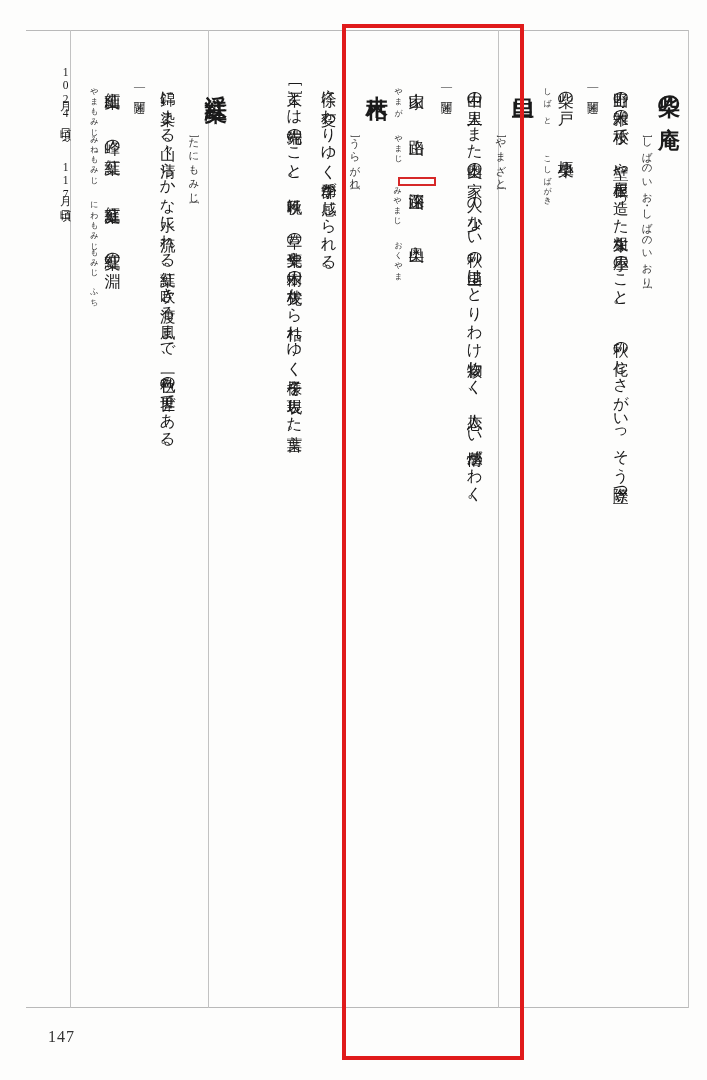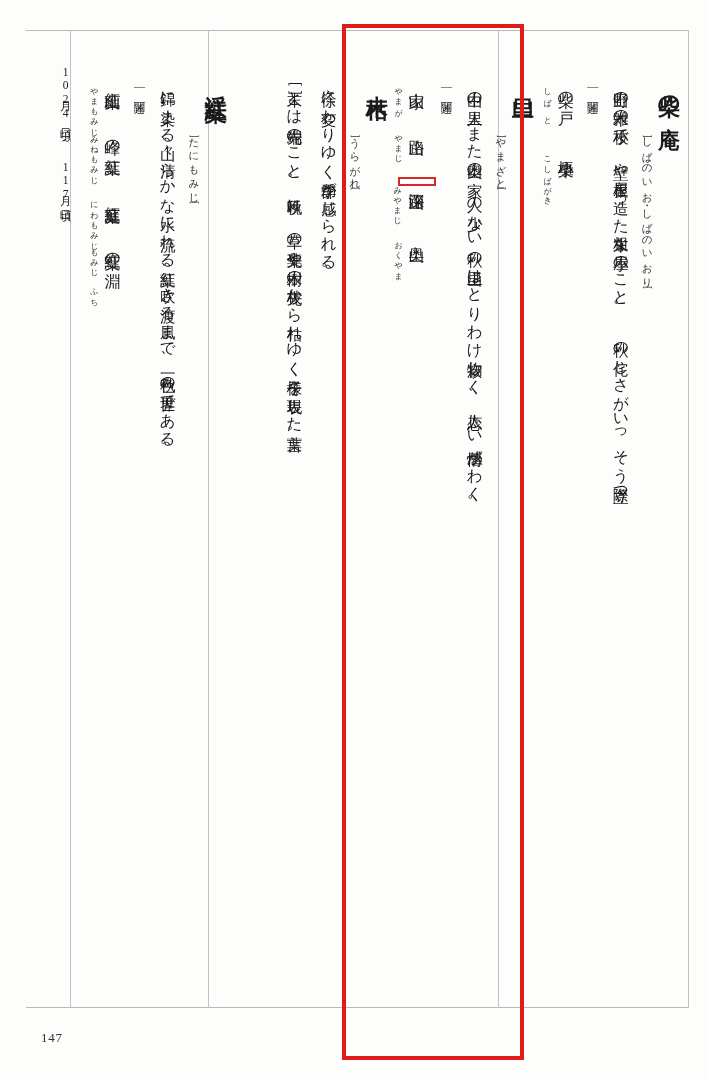--- a/index.html
+++ b/index.html
@@ -156,23 +156,23 @@
 
   
   #highlight-box {
     position: absolute;
     border: 4px solid #e01b1b;
     pointer-events: none;
   }
 
   .folio {
     position: absolute;
-    left: 41px;
+    left: 48px;
     bottom: 34px;
-    font-size: 13px;
+    font-size: 16px;
     color: #333;
     letter-spacing: 0.06em;
   }
 </style>
 </head>
 <body>
 
 <div id="page">
 
   <div class="rule-top"></div>

